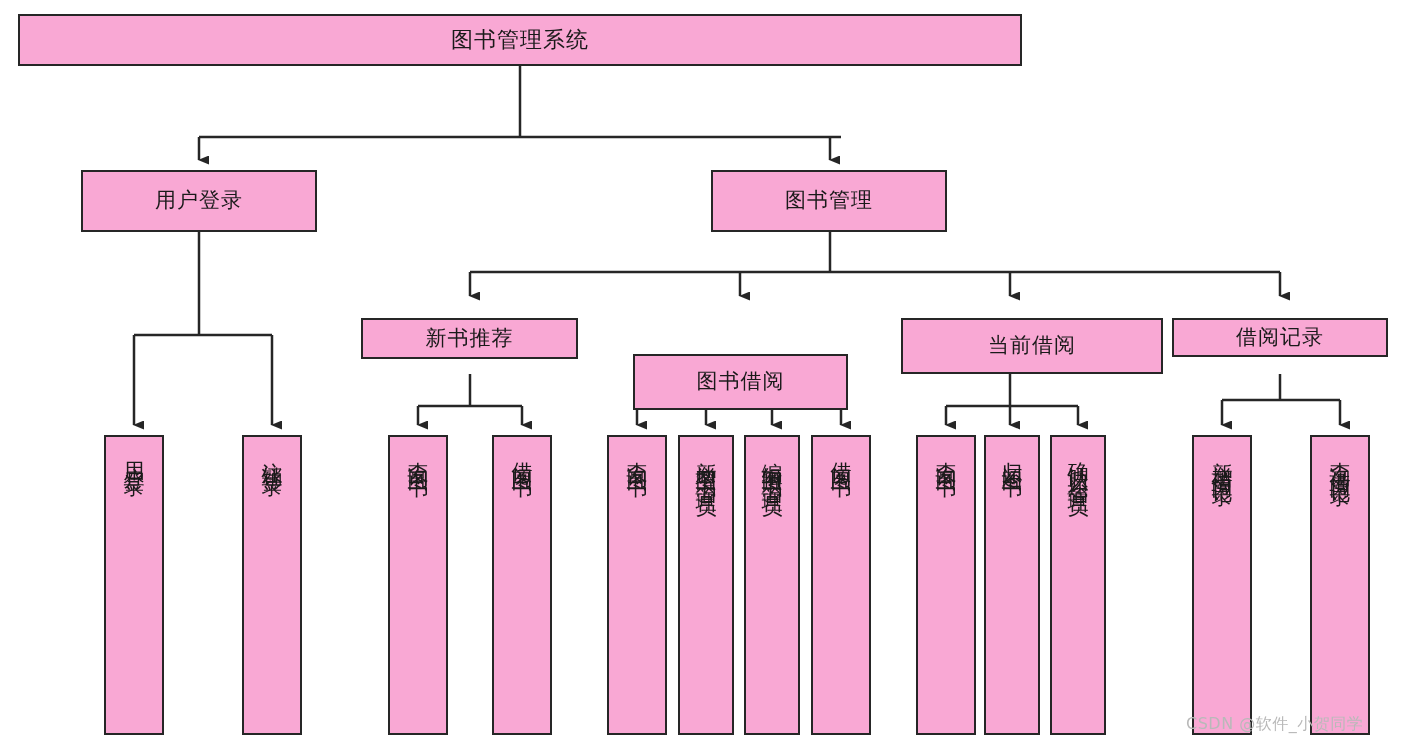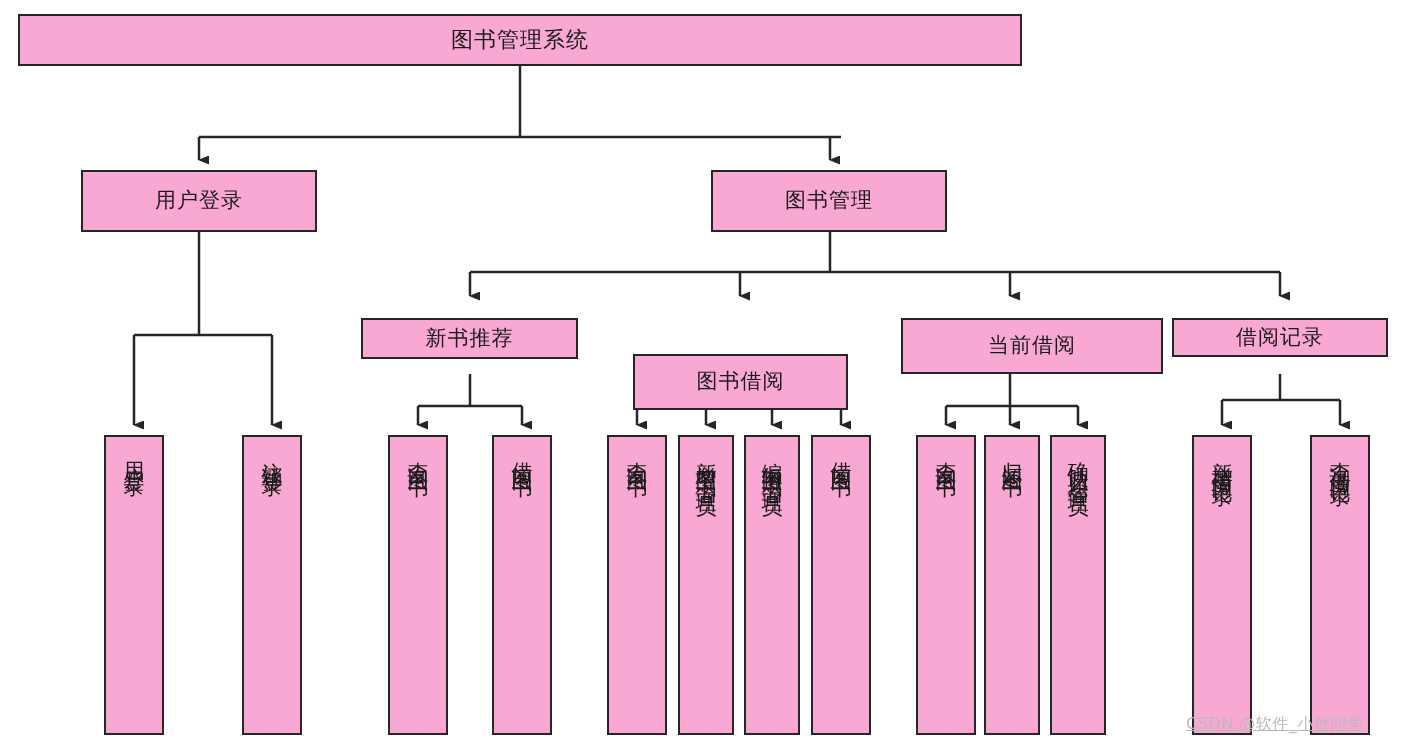--- a/index.html
+++ b/index.html
@@ -59,21 +59,20 @@
     font-size: 22px;
   }
   .watermark {
     position: absolute;
     left: 1186px;
     top: 714px;
     font-size: 16px;
     color: #b9b9b9;
     white-space: nowrap;
     letter-spacing: 0.5px;
-    text-decoration: underline;
   }
 </style>
 </head>
 <body>
 
 <div id="diagram-root">
 
   <svg class="connector-layer" viewBox="0 0 1405 747" xmlns="http://www.w3.org/2000/svg">
     <defs>
       <marker id="arrowhead" markerWidth="9" markerHeight="11" refX="4.5" refY="10" orient="auto" markerUnits="userSpaceOnUse">

